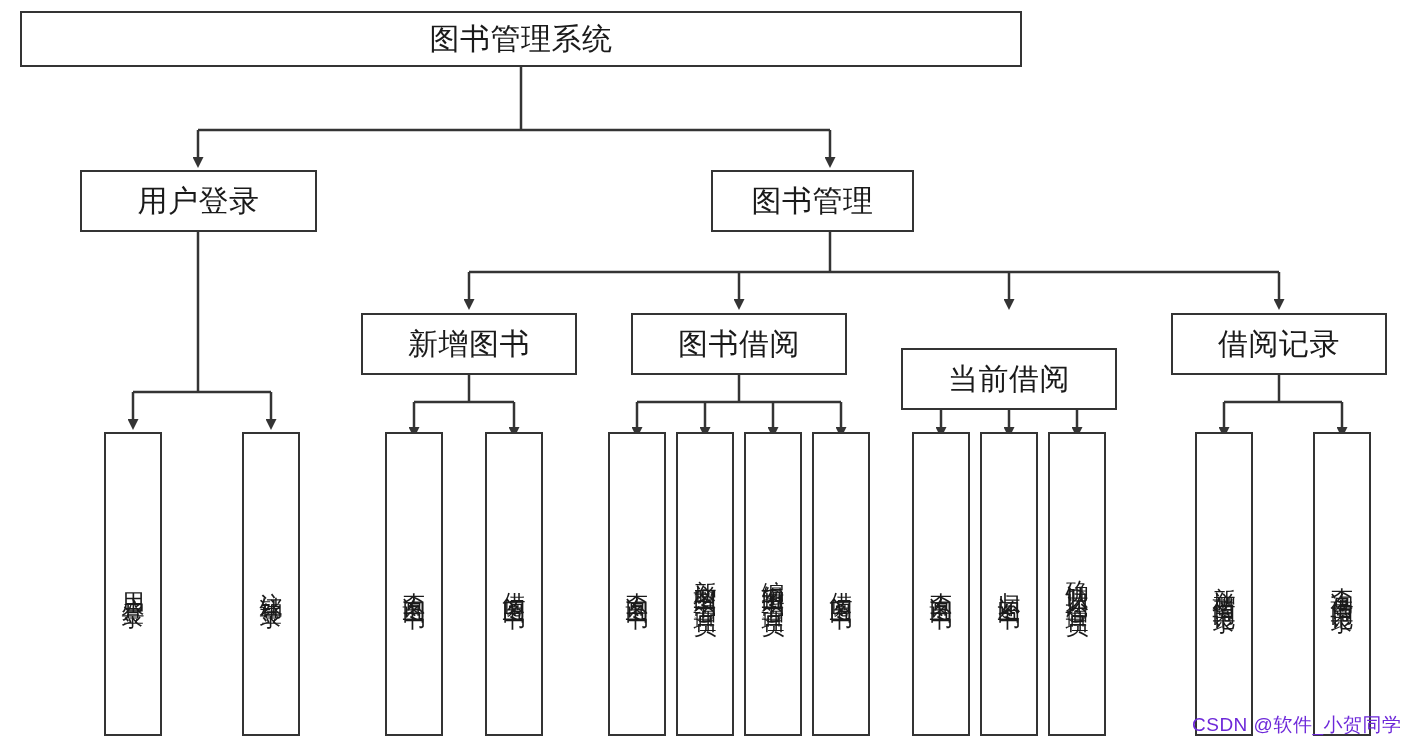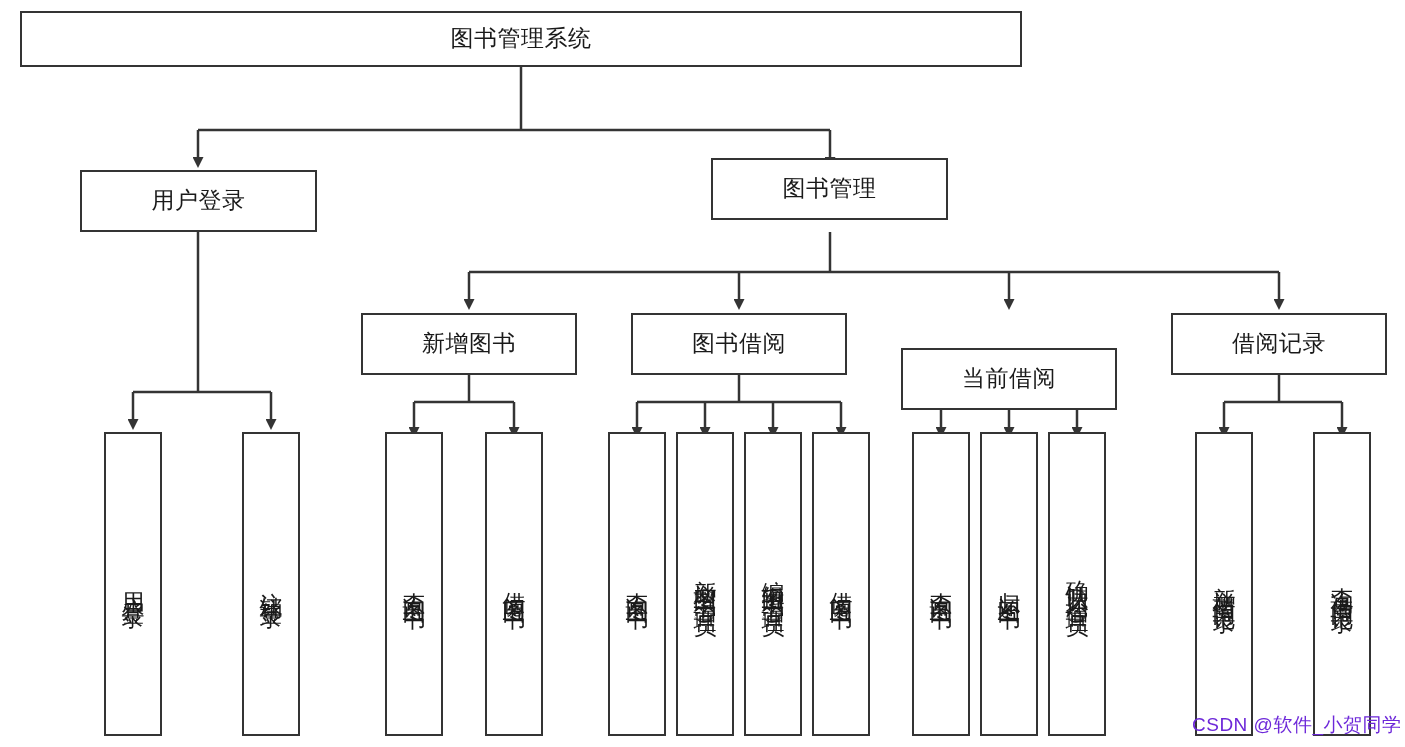--- a/index.html
+++ b/index.html
@@ -36,21 +36,21 @@
     justify-content: center;
     color: #1a1a1a;
   }
   .node-label {
     display: block;
     text-align: center;
     line-height: 1.18;
     white-space: pre;
   }
   .node.horiz .node-label {
-    font-size: 23px;
+    font-size: 30px;
     letter-spacing: 0.5px;
   }
   .node.vert {
     align-items: center;
     justify-content: center;
     padding: 4px 0;
   }
   .node.vert .node-label {
     writing-mode: vertical-rl;
     text-orientation: upright;
@@ -125,21 +125,21 @@
     </g>
   </svg>
 
   <div class="node horiz" style="left:20px; top:11px; width:1002px; height:56px;">
     <span class="node-label">图书管理系统</span>
   </div>
 
   <div class="node horiz" style="left:80px; top:170px; width:237px; height:62px;">
     <span class="node-label">用户登录</span>
   </div>
-  <div class="node horiz" style="left:711px; top:158px; width:237px; height:62px;">
+  <div class="node horiz" style="left:711px; top:170px; width:203px; height:62px;">
     <span class="node-label">图书管理</span>
   </div>
 
   <div class="node horiz" style="left:361px; top:313px; width:216px; height:62px;">
     <span class="node-label">新增图书</span>
   </div>
   <div class="node horiz" style="left:631px; top:313px; width:216px; height:62px;font-family:Liberation Serif, serif;">
     <span class="node-label">图书借阅</span>
   </div>
   <div class="node horiz" style="left:901px; top:313px; width:216px; height:62px;margin-top:35px;">

